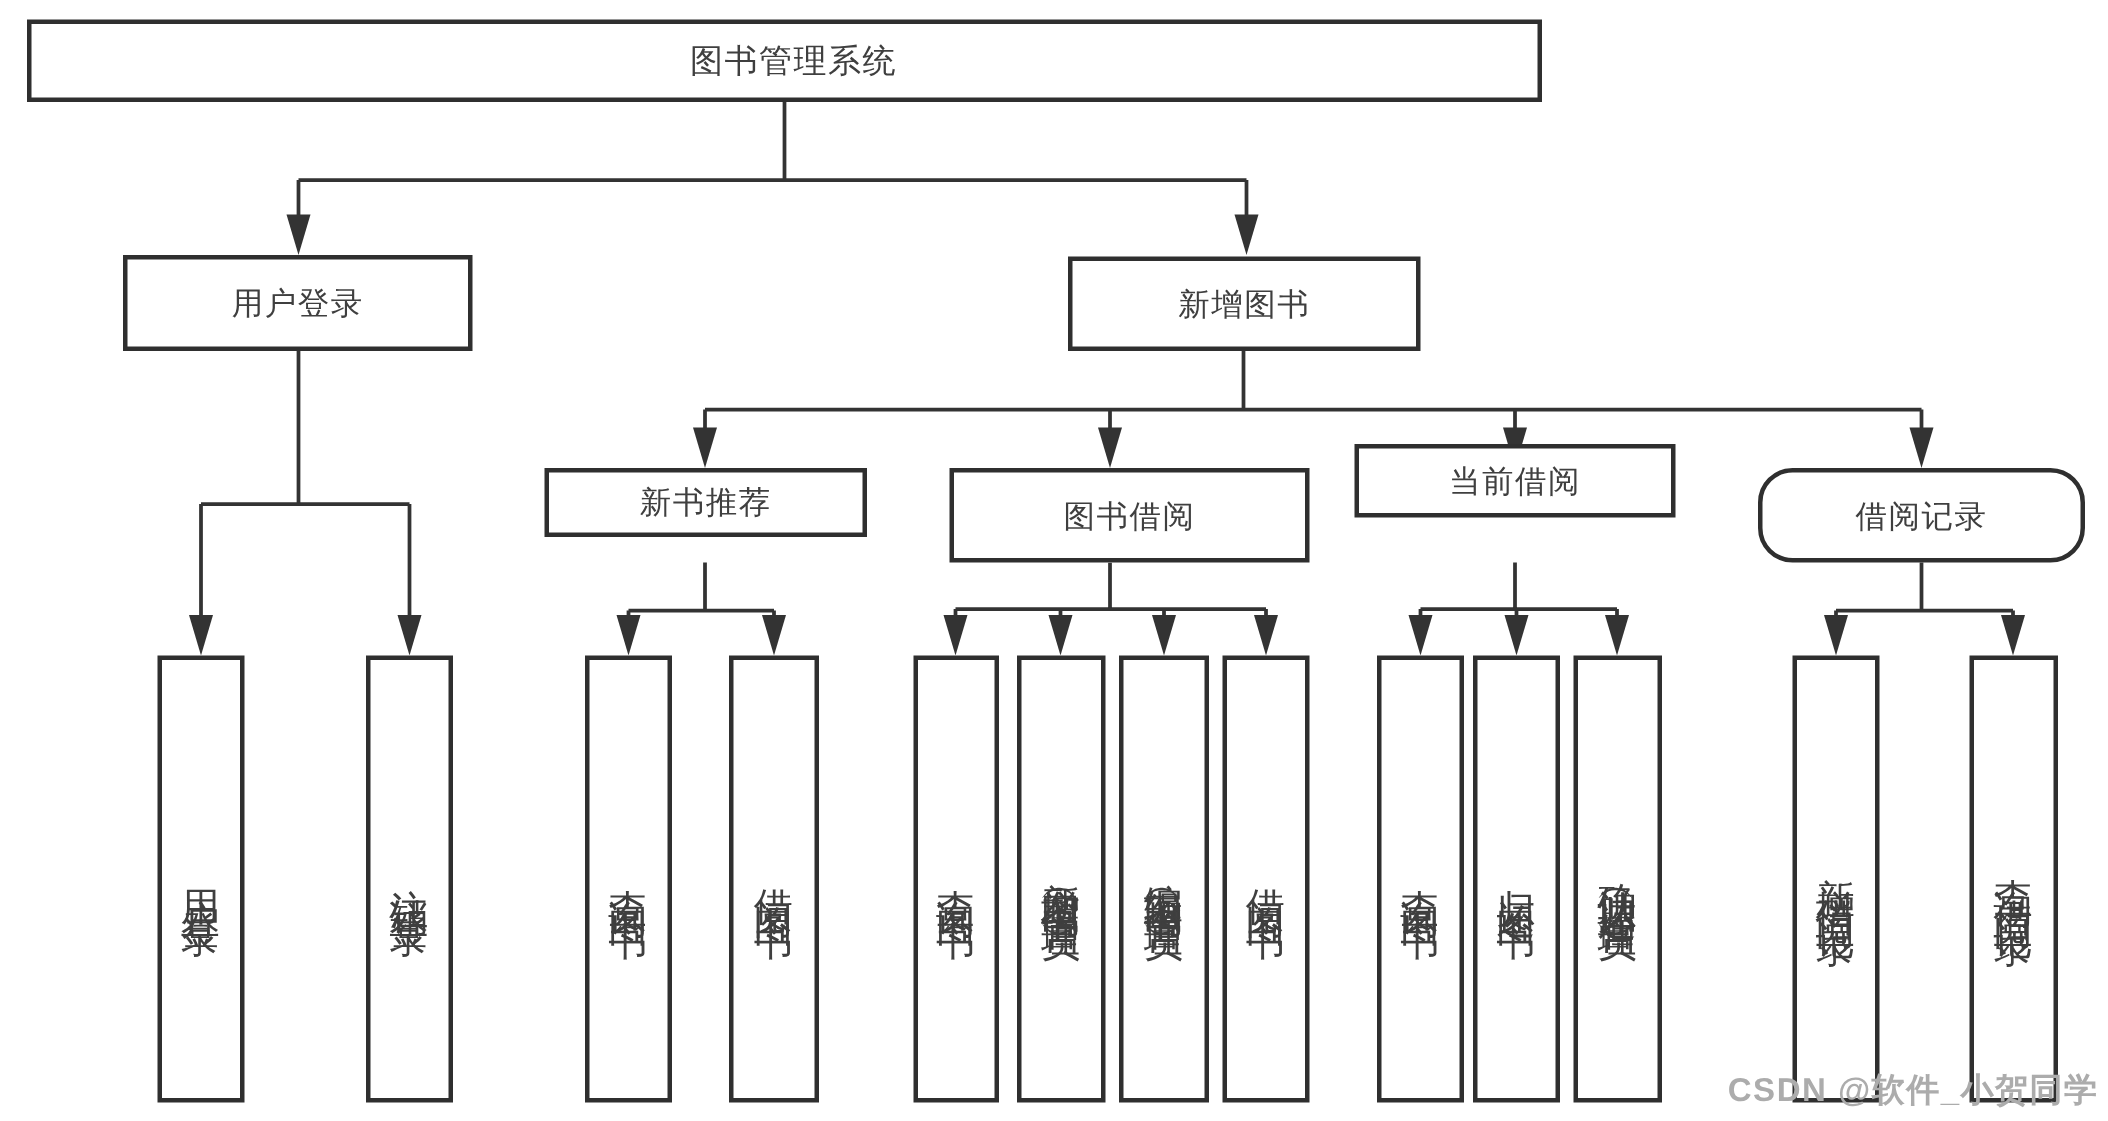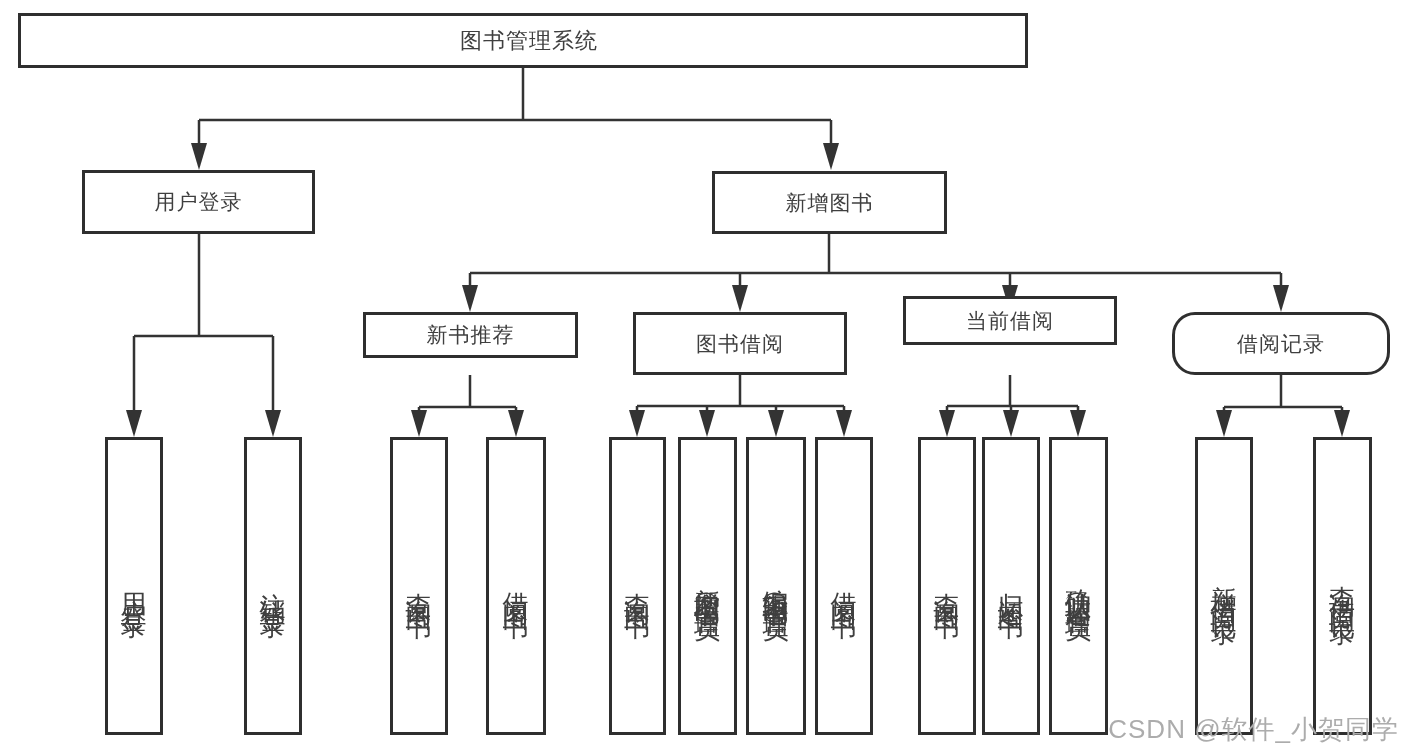--- a/index.html
+++ b/index.html
@@ -41,45 +41,46 @@
     letter-spacing: 7px;
     line-height: 1;
     white-space: nowrap;
   }
   .v-node.long span { letter-spacing: 4px; }
   
   #b-root            { left: 18px;  top: 13px;  width: 1010px; height: 55px; padding-left: 12px; }
   #b-user-login      { left: 82px;  top: 170px; width: 233px;  height: 64px; }
   #b-book-mgmt       { left: 712px; top: 171px; width: 235px;  height: 63px; }
   #b-new-book-rec    { left: 363px; top: 312px; width: 215px;  height: 46px; }
-  #b-book-borrow     { left: 633px; top: 312px; width: 214px;  height: 63px; }
+  #b-book-borrow     { left: 633px; top: 312px; width: 240px;  height: 63px; }
   #b-current-borrow  { left: 903px; top: 296px; width: 214px;  height: 49px; }
   #b-borrow-records  { left: 1172px;top: 312px; width: 218px;  height: 63px; border-radius: 23px; }
   #l-user-login      { left: 105px; top: 437px; width: 58px; height: 298px; }
   #l-logout          { left: 244px; top: 437px; width: 58px; height: 298px; }
   #l-query-books-1   { left: 390px; top: 437px; width: 58px; height: 298px; }
   #l-borrow-books-1  { left: 486px; top: 437px; width: 60px; height: 298px; }
   #l-query-books-2   { left: 609px; top: 437px; width: 57px; height: 298px; }
   #l-add-book        { left: 678px; top: 437px; width: 59px; height: 298px; }
   #l-edit-book       { left: 746px; top: 437px; width: 60px; height: 298px; }
   #l-borrow-books-2  { left: 815px; top: 437px; width: 58px; height: 298px; }
   #l-query-books-3   { left: 918px; top: 437px; width: 58px; height: 298px; }
   #l-return-books    { left: 982px; top: 437px; width: 58px; height: 298px; }
   #l-confirm-return  { left: 1049px;top: 437px; width: 59px; height: 298px; }
   #l-add-record      { left: 1195px;top: 437px; width: 58px; height: 298px; }
   #l-query-record    { left: 1313px;top: 437px; width: 59px; height: 298px; }
   #watermark {
     position: absolute;
     right: 6px;
     top: 712px;
-    font-size: 26px;
+    font-size: 22px;
     color: #acacac;
     letter-spacing: 1px;
     z-index: 5;
     white-space: nowrap;
+    font-weight: bold;
   }
 </style>
 </head>
 <body>
 
 <div id="canvas">
 
   <svg id="connector-svg" viewBox="0 0 1405 747" xmlns="http://www.w3.org/2000/svg">
     <path fill="none" stroke="#333333" stroke-width="2.5" d="
       M523 68 V120

